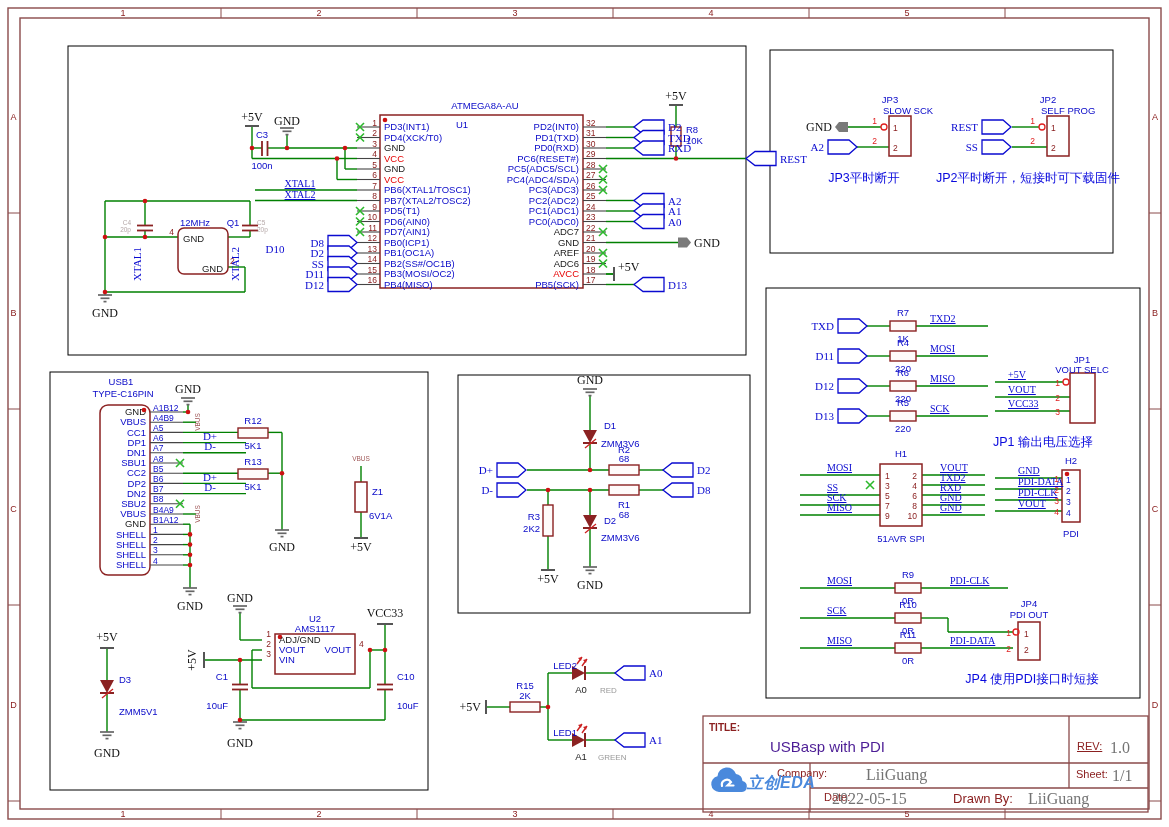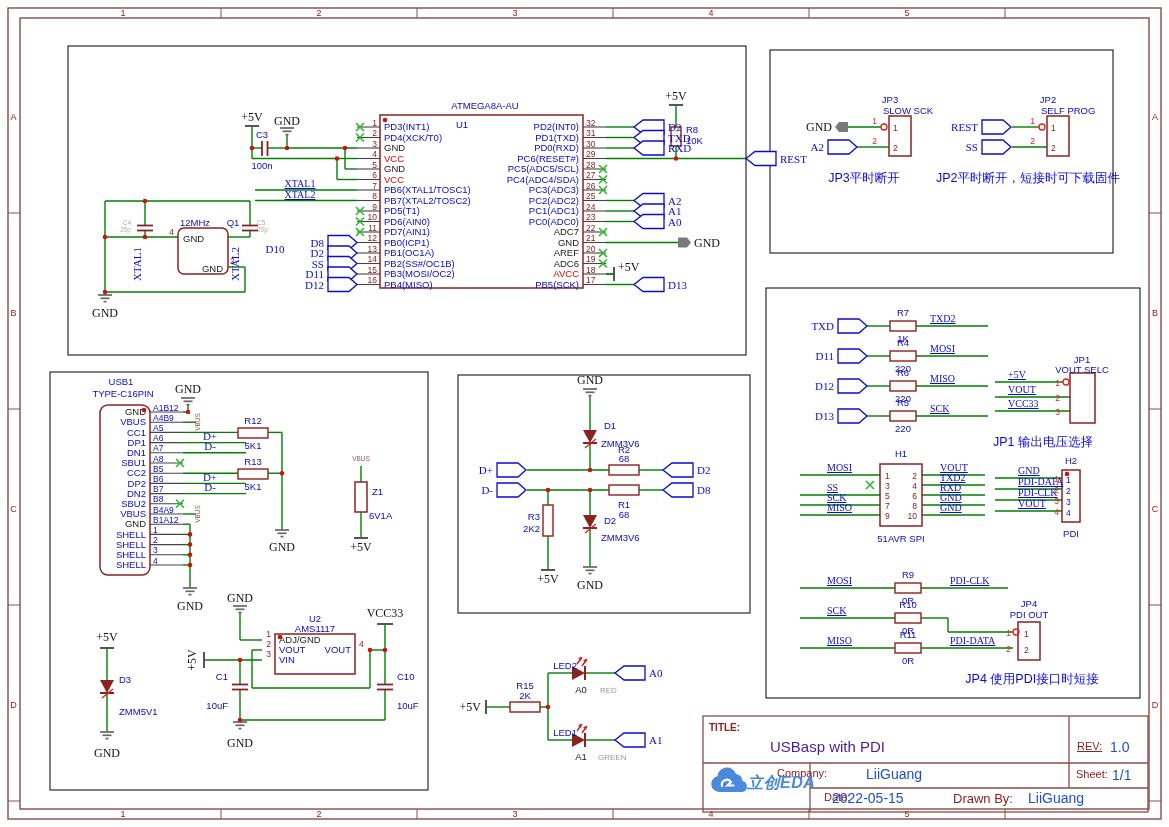--- a/index.html
+++ b/index.html
@@ -1,21 +1,21 @@
 <!DOCTYPE html>
 <html><head>
 <meta charset="utf-8">
 <style>
   html,body{margin:0;padding:0;background:#e8e8e8;}
   .sheet{position:relative;width:1169px;height:827px;background:#ffffff;margin:0 auto;
          font-family:"Liberation Sans",sans-serif;overflow:hidden;}
   svg{position:absolute;left:0;top:0;}
   .tb-text{position:absolute;white-space:nowrap;}
   .tb-label{color:#8b2020;font-size:10px;font-family:"Liberation Sans",sans-serif;}
-  .tb-value{color:#1d4ed8;font-size:14px;font-family:Liberation Sans, sans-serif;}
+  .tb-value{color:#737373;font-size:16px;font-family:Liberation Serif, serif;}
   .tb-title{color:#4c1d95;font-size:15px;font-family:"Liberation Sans",sans-serif;}
   .logo-text{color:#4a89dc;font-size:16px;font-weight:bold;font-style:italic;
              font-family:"Liberation Sans",sans-serif;letter-spacing:0.5px;}
 </style>
 </head>
 <body>
 
 <div class="sheet">
   <svg id="schem" width="1169" height="827" viewBox="0 0 1169 827">
       <g stroke="#8a4a4a" stroke-width="1.4" fill="none">

